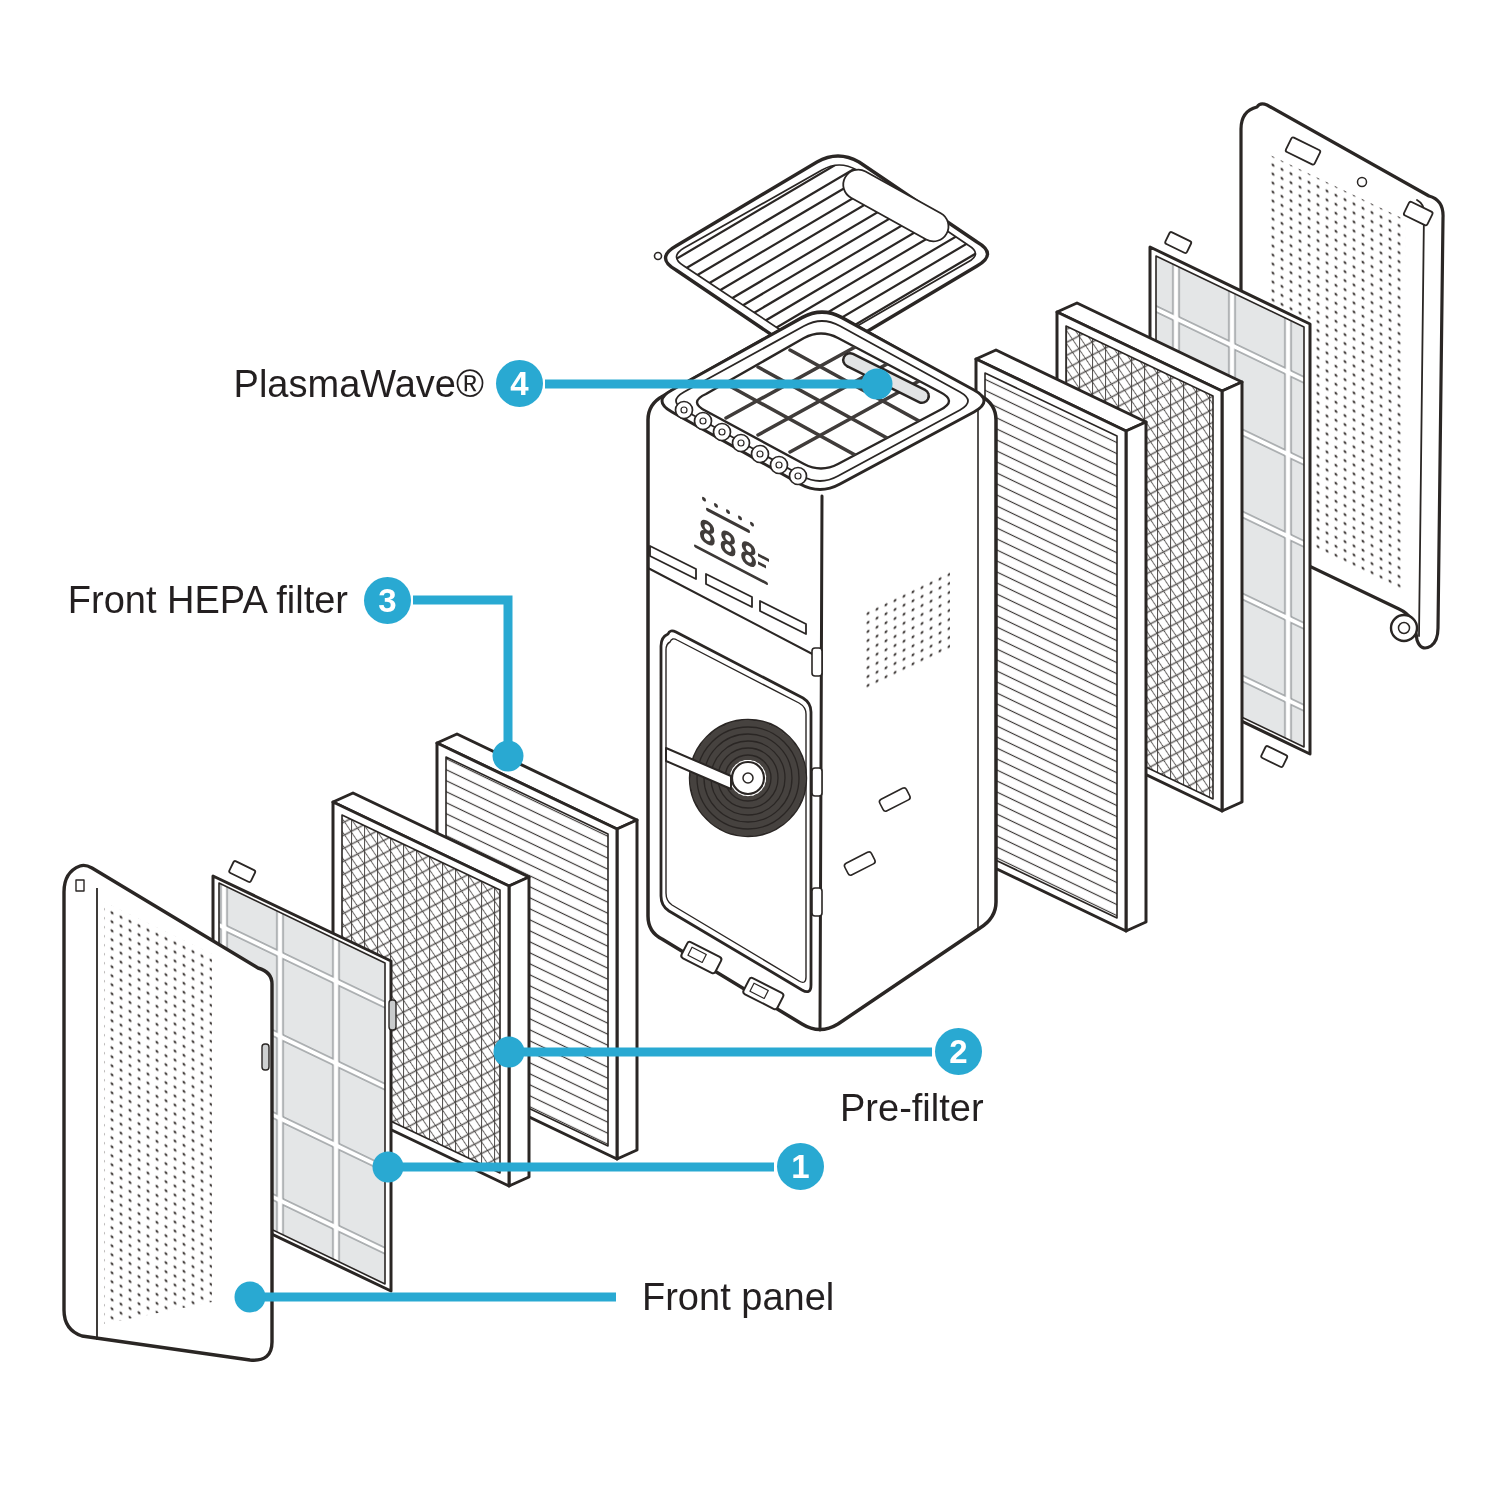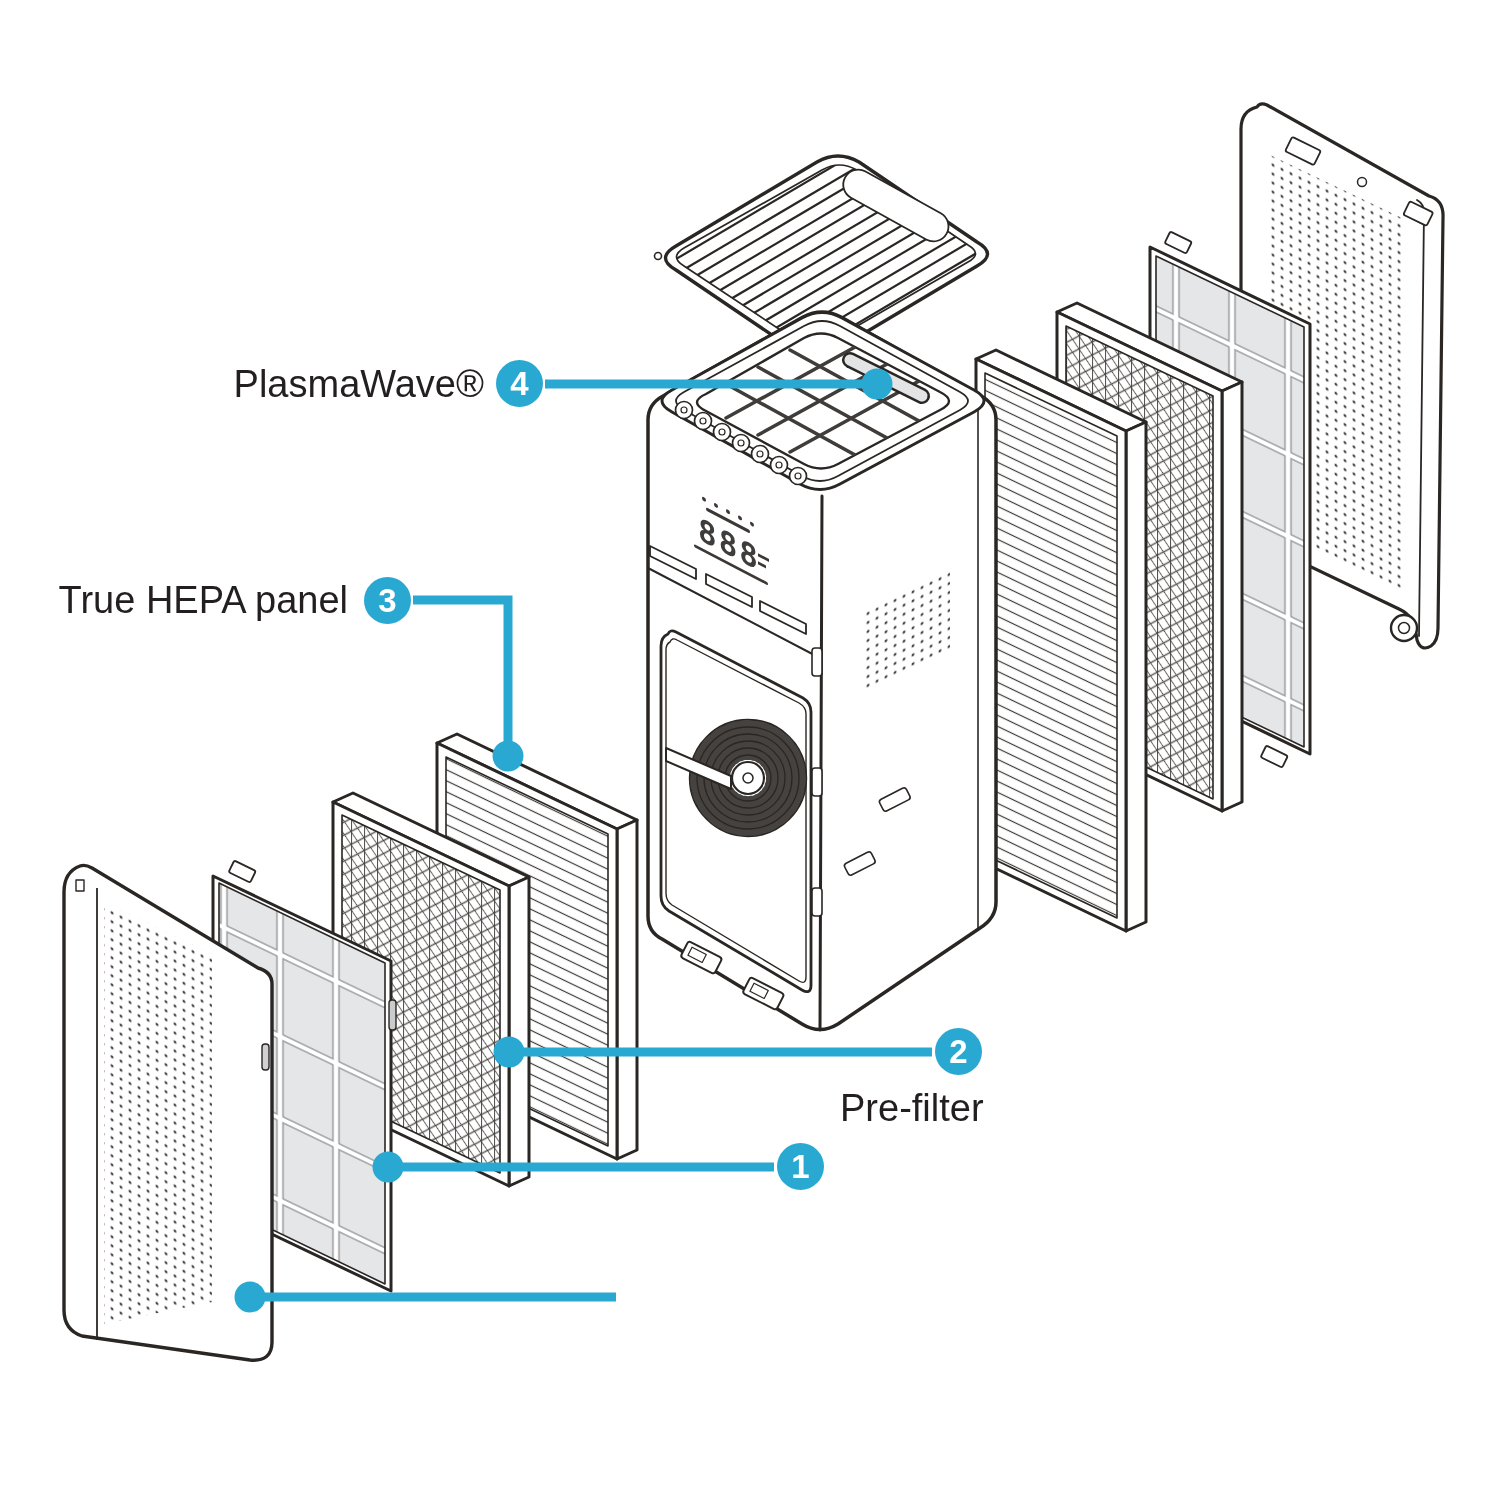--- a/index.html
+++ b/index.html
@@ -242,22 +242,23 @@
     <line x1="388" y1="1167" x2="774" y2="1167"></line>
         <circle cx="388" cy="1167" r="15.5" stroke="none"></circle>
     <line x1="262" y1="1297" x2="616" y2="1297"></line>
         <circle cx="250" cy="1297" r="15.5" stroke="none"></circle>
   </g>
 </svg>
 
 <div class="lbl" style="right:1016px;top:360px;">PlasmaWave®</div>
 <div class="badge" style="left:496px;top:360px;">4</div>
 
-<div class="lbl" style="right:1152px;top:576px;">True HEPA panel</div>
+<div class="lbl" style="right:1152px;top:576px;">Front HEPA filter</div>
 <div class="badge" style="left:364px;top:577px;">3</div>
 
 <div class="badge" style="left:935px;top:1028px;">2</div>
 
 <div class="badge" style="left:777px;top:1143px;">1</div>
 <div class="lbl" style="left:840px;top:1084px;">Pre-filter</div>
 
+<div class="lbl" style="left:642px;top:1273px;">Front panel</div>
 
 </div>
 
 </body></html>

